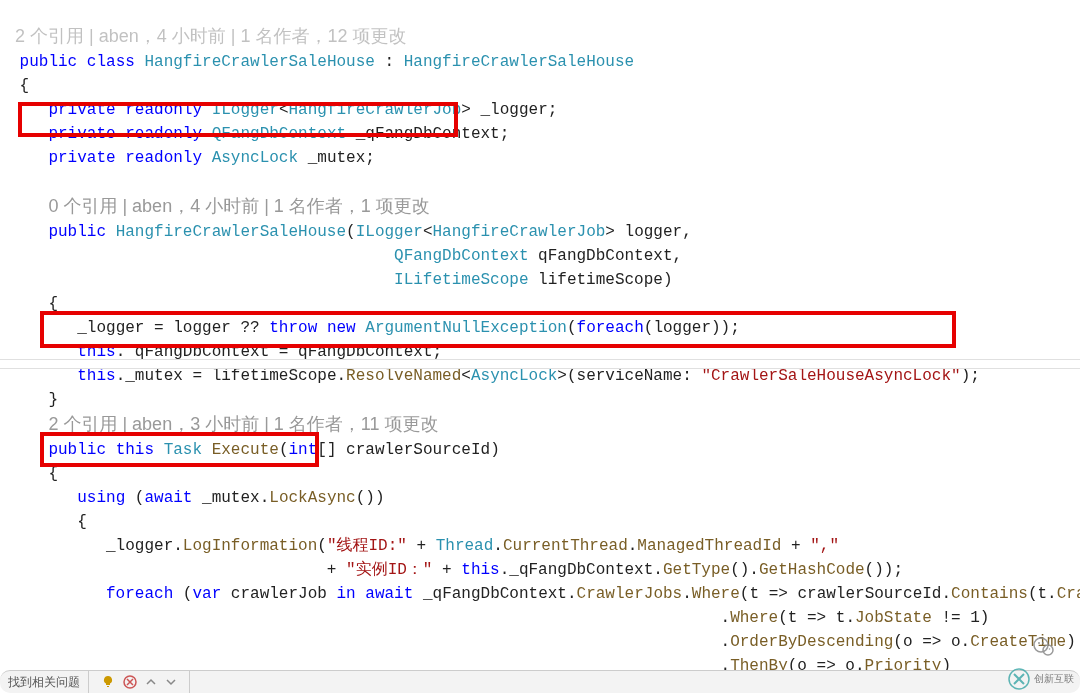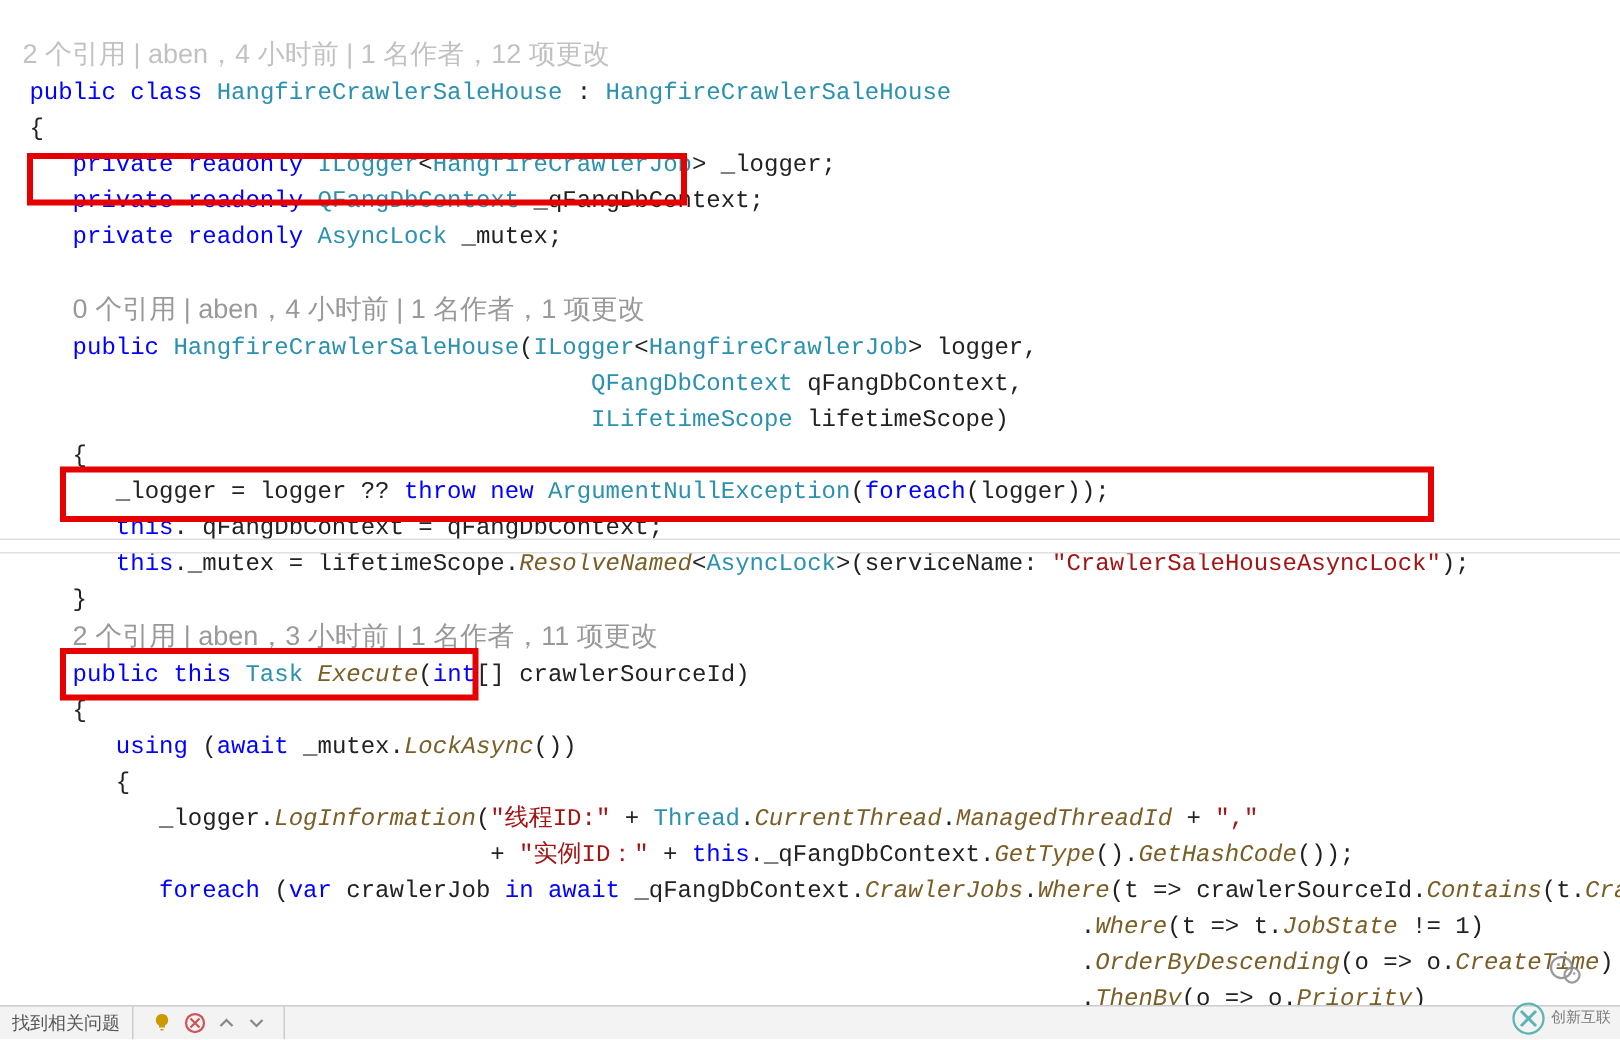--- a/index.html
+++ b/index.html
@@ -17,21 +17,21 @@
   }
   .editor {
     padding: 0 0 0 10px;
     white-space: pre;
     position: relative;
     overflow: hidden;
     height: 670px;
   }
   .kw { color: #0000ff; margin-top: 11px; }        
   .type { color: #2b91af; }      
-  .method { color: #795e26; font-style: italic; }    
+  .method { color: #795e26; }    
   .str { color: #a31515; }
   .codelens {
     color: #999;
     font-family: "Microsoft YaHei", sans-serif;
     font-size: 18px;
     display: inline-block;
     position: relative;
   }
   .boxed {
     border: 4px solid #e60000;
@@ -49,20 +49,21 @@
     bottom: 0;
     height: 22px;
     width: 1080px;
     background: #f3f3f3;
     border-top: 1px solid #ccc;
     display: flex;
     align-items: flex-end;
     font-size: 12px;
     font-family: "Microsoft YaHei", sans-serif;
     color: #555;
+    border-radius: 10px;
   }
   .icon-bar .segment {
     padding: 0 8px;
     height: 100%;
     display: flex;
     align-items: center;
     border-right: 1px solid #ccc;
   }
   .icon-bar svg { margin: 0 4px; }
 

